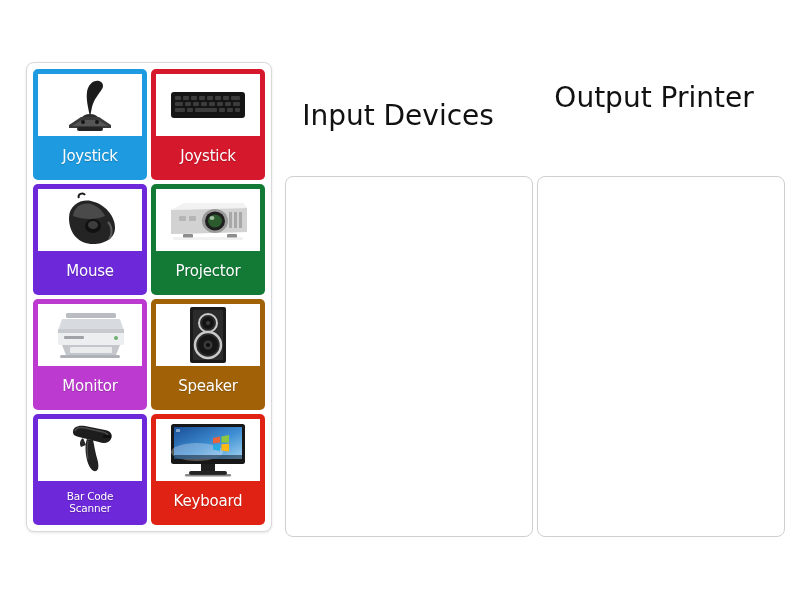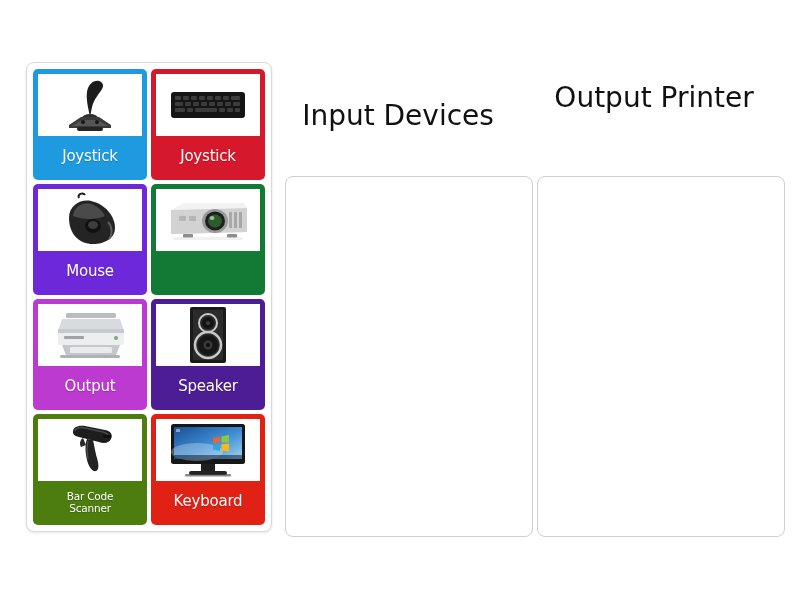--- a/index.html
+++ b/index.html
@@ -205,61 +205,62 @@
               <rect x="74" y="18" width="3" height="16"></rect>
             </g>
             <rect x="14" y="22" width="7" height="5" rx="1" fill="#b5b5b5"></rect>
             <rect x="24" y="22" width="7" height="5" rx="1" fill="#b5b5b5"></rect>
             <rect x="18" y="40" width="10" height="4" rx="1" fill="#8d8d8d"></rect>
             <rect x="62" y="40" width="10" height="4" rx="1" fill="#8d8d8d"></rect>
             <rect x="8" y="43" width="70" height="3" rx="1.5" fill="#e8e8e8" opacity="0.6"></rect>
           </svg>
         </span>
       </div>
+      <div class="card-label">Projector</div>
     </div>
 
     <div class="card" style="background:#BC3ACF">
       <div class="card-image">
         <span>
           <svg width="80" height="52" viewBox="0 0 80 52">
             <rect x="16" y="4" width="50" height="5" rx="1.5" fill="#b9bcc0"></rect>
             <path d="M12 10 L70 10 L74 22 L8 22 Z" fill="#d7dade"></path>
             <rect x="8" y="20" width="66" height="16" rx="2" fill="#eceef0"></rect>
             <rect x="8" y="20" width="66" height="4" fill="#c6c9cd"></rect>
             <rect x="14" y="27" width="20" height="3" rx="1" fill="#9fa3a8"></rect>
             <circle cx="66" cy="29" r="2" fill="#6fb06f"></circle>
             <path d="M12 36 L70 36 L66 46 L16 46 Z" fill="#c3c6ca"></path>
             <rect x="20" y="38" width="42" height="6" rx="1" fill="#e9ebed"></rect>
             <rect x="10" y="46" width="60" height="3" rx="1.5" fill="#aeb1b5"></rect>
           </svg>
         </span>
       </div>
-      <div class="card-label">Output</div>
-    </div>
-
-    <div class="card" style="background:#4c1d95">
+      <div class="card-label">Monitor</div>
+    </div>
+
+    <div class="card" style="background:#a16207">
       <div class="card-image">
         <span>
           <svg width="40" height="58" viewBox="0 0 40 58">
             <rect x="2" y="1" width="36" height="56" rx="2" fill="#1a1a1a"></rect>
             <rect x="5" y="4" width="30" height="50" rx="1" fill="#2b2b2b"></rect>
             <circle cx="20" cy="17" r="9" fill="none" stroke="#c9c9c9" stroke-width="2"></circle>
             <circle cx="20" cy="17" r="6" fill="#141414"></circle>
             <circle cx="20" cy="17" r="2" fill="#3e3e3e"></circle>
             <circle cx="20" cy="39" r="13" fill="none" stroke="#c9c9c9" stroke-width="2.5"></circle>
             <circle cx="20" cy="39" r="10" fill="#161616"></circle>
             <circle cx="20" cy="39" r="4.5" fill="#3a3a3a"></circle>
             <circle cx="20" cy="39" r="2" fill="#0c0c0c"></circle>
           </svg>
         </span>
       </div>
       <div class="card-label">Speaker</div>
     </div>
 
-    <div class="card" style="background:#4d7c0f">
+    <div class="card" style="background:#6d28d9">
       <div class="card-image">
         <span>
           <svg width="62" height="56" viewBox="0 0 62 56">
             <path d="M14 10 C14 5 19 3 26 4 L46 8 C52 9 54 13 52 17 C50 21 45 22 40 20 L20 15 C15 14 14 12 14 10 Z" fill="#1d1d1d"></path>
             <path d="M16 9 C17 6 21 5 26 6 L44 10 C48 11 50 13 49 15" stroke="#4a4a4a" stroke-width="1.5" fill="none"></path>
             <path d="M28 17 C26 22 26 30 28 38 C30 46 34 50 37 49 C40 48 40 43 38 36 C36 29 35 22 34 18 Z" fill="#232323"></path>
             <path d="M29 19 C28 24 28 31 29 37" stroke="#4f4f4f" stroke-width="1.2" fill="none"></path>
             <path d="M24 16 C21 18 20 22 22 25 L27 23 Z" fill="#2b2b2b"></path>
             <rect x="44" y="13" width="8" height="3" rx="1.5" fill="#0f0f0f"></rect>
           </svg>

